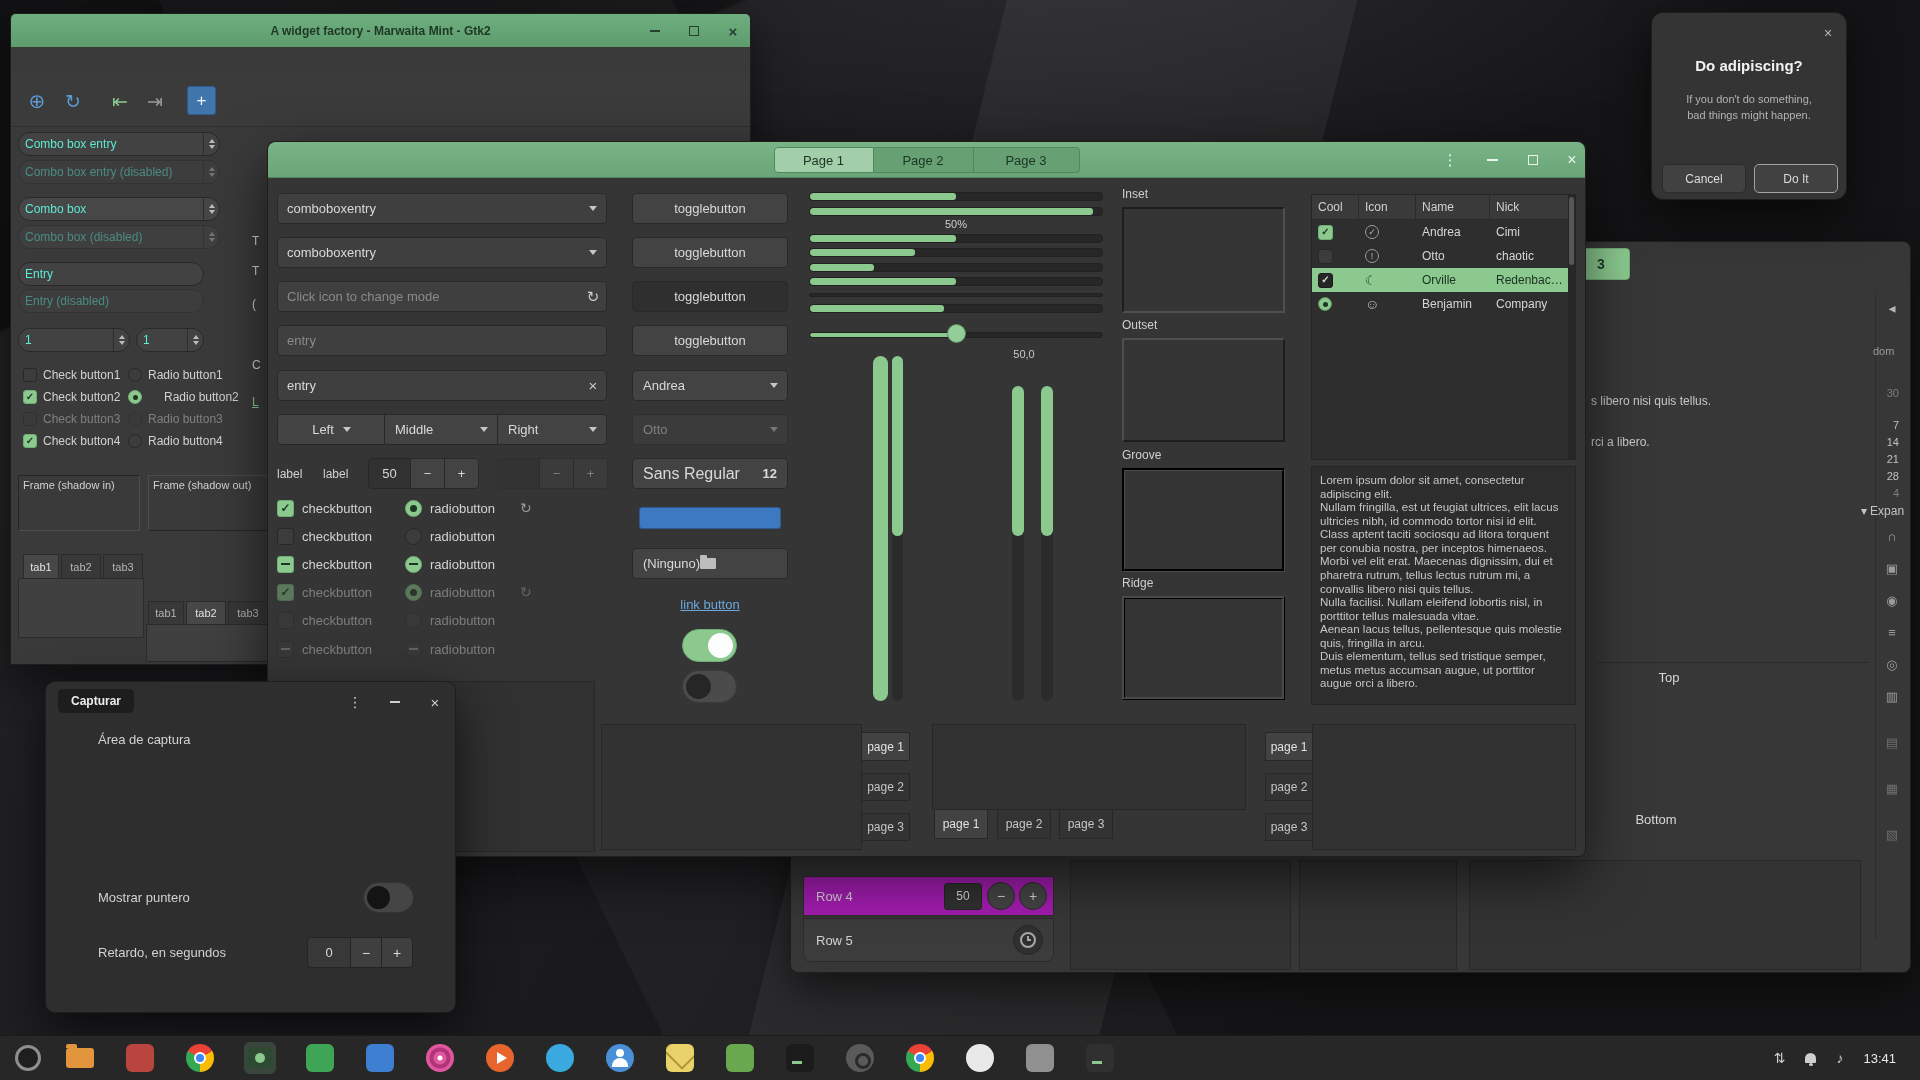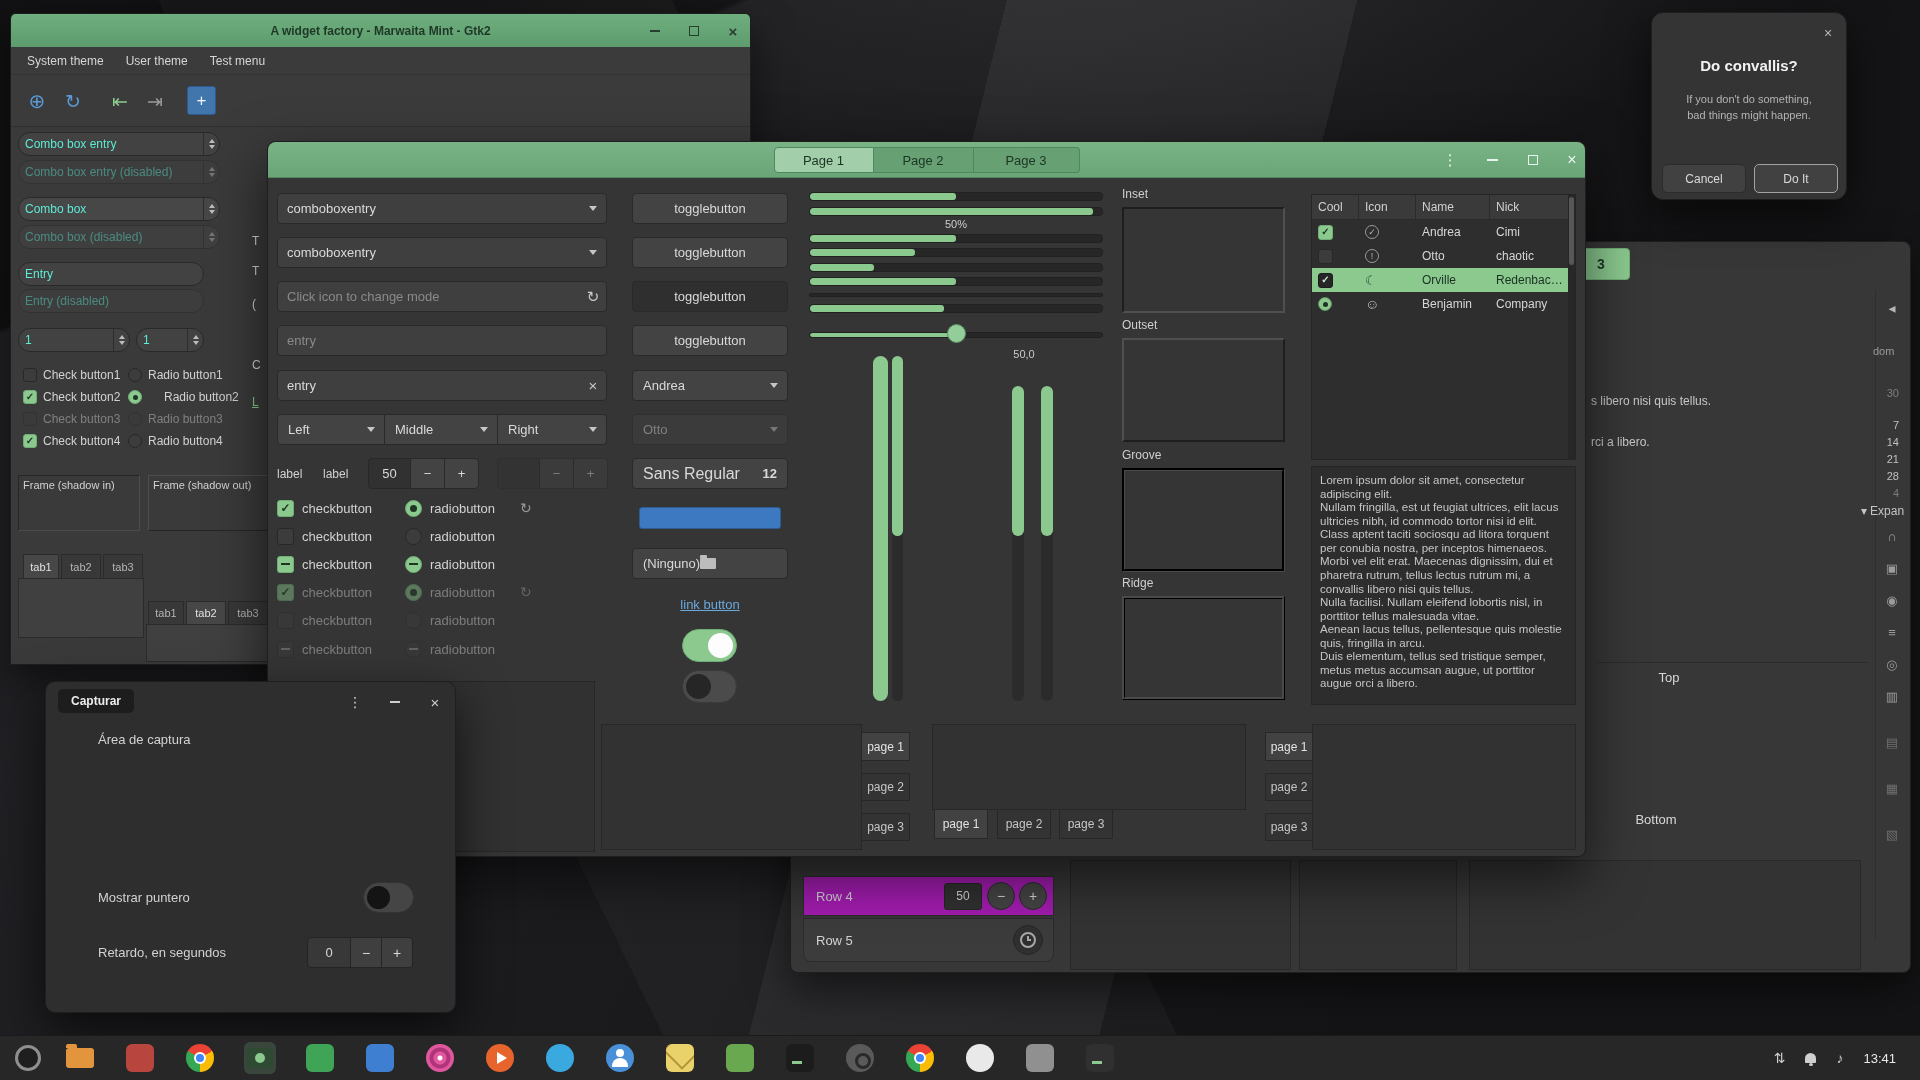--- a/index.html
+++ b/index.html
@@ -101,25 +101,20 @@
     <div class="a fc" style="left:631px;top:4px;width:26px;height:26px">
         <span style="width:10px;height:2px;background:#27402e;display:block"></span>
       </div>
     <div class="a fc" style="left:670px;top:4px;width:26px;height:26px">
         <span style="width:10px;height:10px;border:1.5px solid #27402e;display:block"></span>
       </div>
     <div class="a fc" style="left:709px;top:4px;width:26px;height:26px;color:#27402e;font-size:15px;font-weight:bold">
         <span>×</span>
       </div>
   </div>
-  <div class="a f" style="left:0;top:33px;width:100%;height:28px;background:#3b3b3b;border-bottom:1px solid #333;padding:0 6px;gap:2px">
-    <span class="fc" style="padding:0 10px;height:100%;font-size:12px;color:#d6d6d6">System theme</span>
-    <span class="fc" style="padding:0 10px;height:100%;font-size:12px;color:#d6d6d6">User theme</span>
-    <span class="fc" style="padding:0 10px;height:100%;font-size:12px;color:#d6d6d6">Test menu</span>
-  </div>
   <div class="a" style="left:0;top:61px;width:100%;height:52px;background:#3b3b3b;border-bottom:1px solid #2f2f2f">
     <span class="a fc" style="left:12px;top:12px;width:28px;height:28px;color:#5b9bd5;font-size:20px">⊕</span>
     <span class="a fc" style="left:48px;top:12px;width:28px;height:28px;color:#5b9bd5;font-size:19px">↻</span>
     <span class="a fc" style="left:95px;top:12px;width:28px;height:28px;color:#8bc98f;font-size:19px">⇤</span>
     <span class="a fc" style="left:130px;top:12px;width:28px;height:28px;color:#9a9a9a;font-size:19px">⇥</span>
     <span class="a fc" style="left:176px;top:11px;width:29px;height:29px;background:#4176ad;border:1px solid #2d5b8c;border-radius:3px;color:#eef4fa;font-size:17px">+</span>
   </div>
 
   <div class="g2e" style="left:7px;top:118px;width:202px;height:24px">
     <span class="tx">Combo box entry</span>
@@ -322,21 +317,21 @@
     <span class="tx ph">Click icon to change mode</span>
     <span class="ddw" style="color:#c9c9c9;font-size:15px">↻</span>
   </div>
   <div class="e a" style="left:9px;top:183px;width:330px;height:31px">
     <span class="tx ph">entry</span>
   </div>
   <div class="e a" style="left:9px;top:228px;width:330px;height:31px">
     <span class="tx">entry</span>
     <span class="ddw" style="color:#c9c9c9;font-size:15px">×</span>
   </div>
-  <div class="btn3 a" style="left:9px;top:272px;width:108px;height:31px;border-radius:4px 0 0 4px;justify-content:space-between;padding-left:10px">
+  <div class="btn3 a" style="left:9px;top:272px;width:108px;height:31px;border-radius:4px 0 0 4px;padding-left:10px">
     <span>Left</span>
     <span class="ddw">
         <i class="tri"></i>
       </span>
   </div>
   <div class="btn3 a" style="left:117px;top:272px;width:113px;height:31px;border-radius:0;border-left:none;justify-content:space-between;padding-left:10px">
     <span>Middle</span>
     <span class="ddw">
         <i class="tri"></i>
       </span>
@@ -605,21 +600,21 @@
   <span class="a lbl" style="left:52px;top:263px">Retardo, en segundos</span>
   <div class="a fc" style="left:261px;top:255px;width:44px;height:31px;background:#383838;border:1px solid #242424;border-radius:4px 0 0 4px;color:#d9d9d9;font-size:13px">0</div>
   <div class="a fc" style="left:304px;top:255px;width:32px;height:31px;background:#3f3f3f;border:1px solid #242424;color:#d9d9d9;font-size:14px">−</div>
   <div class="a fc" style="left:335px;top:255px;width:32px;height:31px;background:#3f3f3f;border:1px solid #242424;border-radius:0 4px 4px 0;color:#d9d9d9;font-size:14px">+</div>
 </div>
 
 <div class="win" style="left:1651px;top:12px;width:196px;height:188px;background:#343434;border-radius:12px;box-shadow:0 16px 44px rgba(0,0,0,.6)">
   <div class="a fc" style="left:164px;top:8px;width:24px;height:24px;color:#b8b8b8;font-size:14px">
       <span>×</span>
     </div>
-  <div class="a fc" style="left:0;top:44px;width:100%;font-size:15px;font-weight:bold;color:#f2f2f2">Do convallis?</div>
+  <div class="a fc" style="left:0;top:44px;width:100%;font-size:15px;font-weight:bold;color:#f2f2f2">Do adipiscing?</div>
   <div class="a fc" style="left:0;top:80px;width:100%;font-size:11px;color:#b3b3b3">If you don't do something,</div>
   <div class="a fc" style="left:0;top:96px;width:100%;font-size:11px;color:#b3b3b3">bad things might happen.</div>
   <div class="a fc" style="left:10px;top:151px;width:84px;height:29px;background:#414141;border:1px solid #2b2b2b;border-radius:5px;color:#dadada;font-size:12px">Cancel</div>
   <div class="a fc" style="left:102px;top:151px;width:84px;height:29px;background:#414141;border:1px solid #a3a3a3;border-radius:5px;color:#dadada;font-size:12px">Do It</div>
 </div>
 
 <div class="a f" style="left:0;top:1035px;width:1920px;height:45px;background:#272727;border-top:1px solid #1a1a1a;padding:0 10px;z-index:50">
   <div class="fc" style="width:36px;height:36px">
     <span style="width:26px;height:26px;border-radius:50%;border:3px solid #8f8f8f;background:#1f1f1f;display:block"></span>
   </div>

